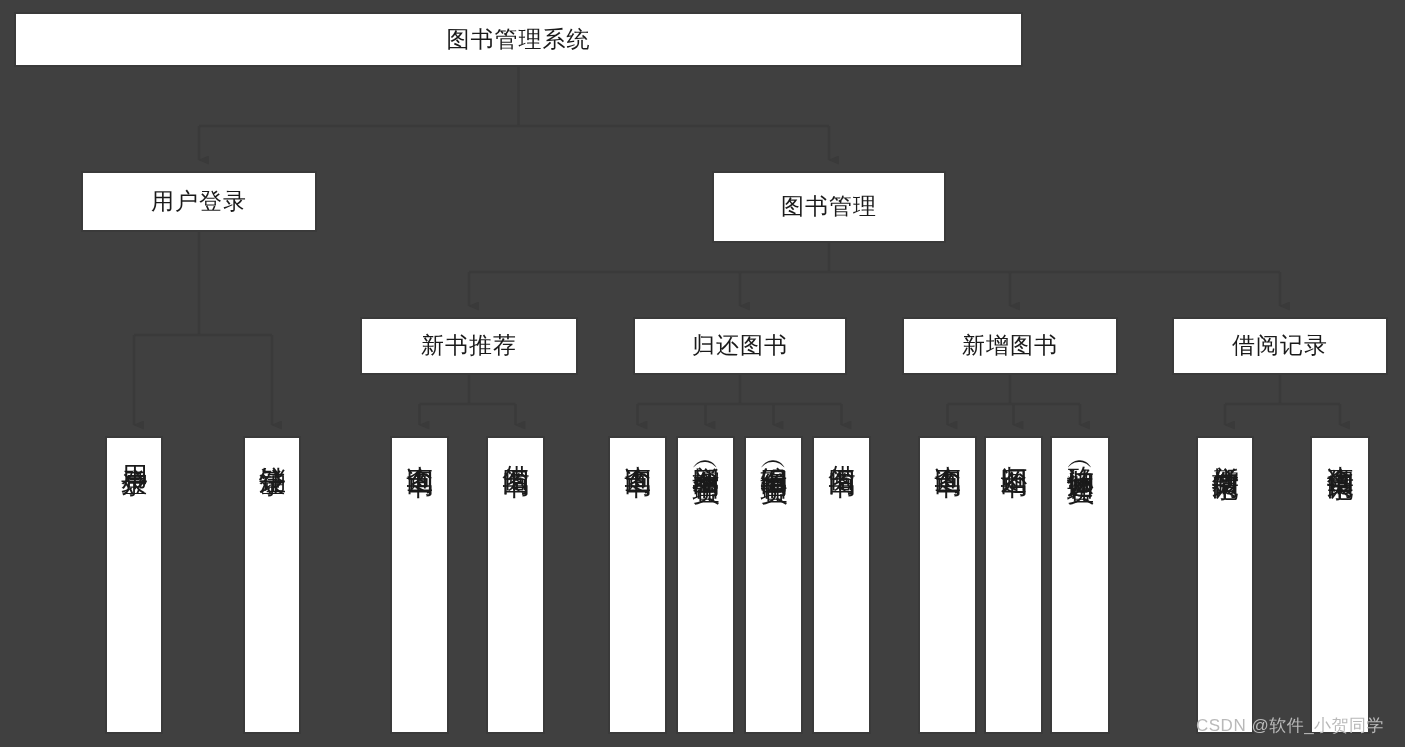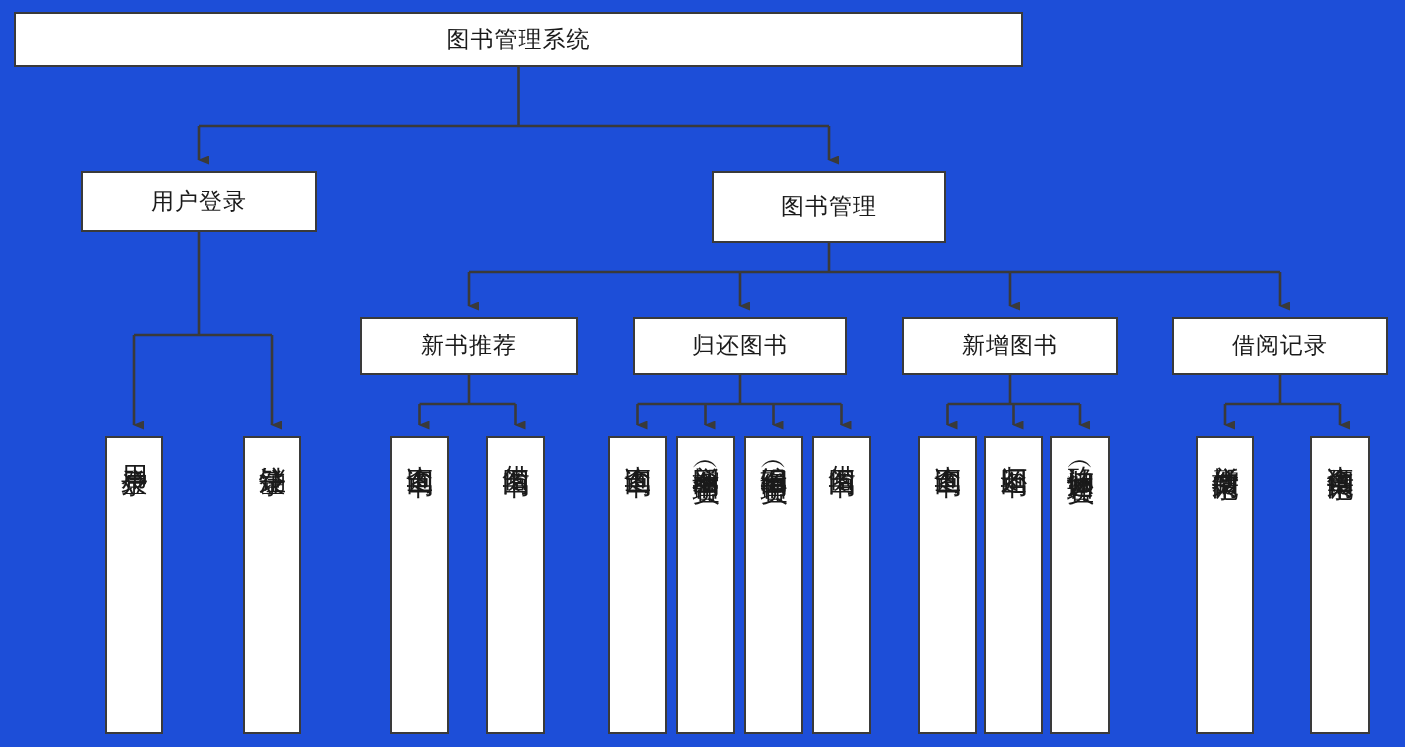--- a/index.html
+++ b/index.html
@@ -7,21 +7,21 @@
     padding: 0;
     background: #ffffff;
   }
   body {
     font-family: "Liberation Sans", "DejaVu Sans", sans-serif;
   }
   #canvas {
     position: relative;
     width: 1405px;
     height: 747px;
-    background: #1d4ed8;
+    background: #404040;
     overflow: hidden;
   }
   #edges {
     position: absolute;
     left: 0;
     top: 0;
     width: 1405px;
     height: 747px;
   }
   .node {
@@ -181,13 +181,14 @@
         <span class="label">确认归还（管理员）</span>
       </div>
       <div class="node vertical" style="left: 1196px; top: 436px; width: 58px; height: 298px;">
         <span class="label">新增借阅记录</span>
       </div>
       <div class="node vertical" style="left: 1310px; top: 436px; width: 60px; height: 298px;">
         <span class="label">查询借阅记录</span>
       </div>
     </div>
 
+  <div class="watermark" style="left:1196px; top:714px;">CSDN @软件_小贺同学</div>
 </div>
 
 </body></html>

